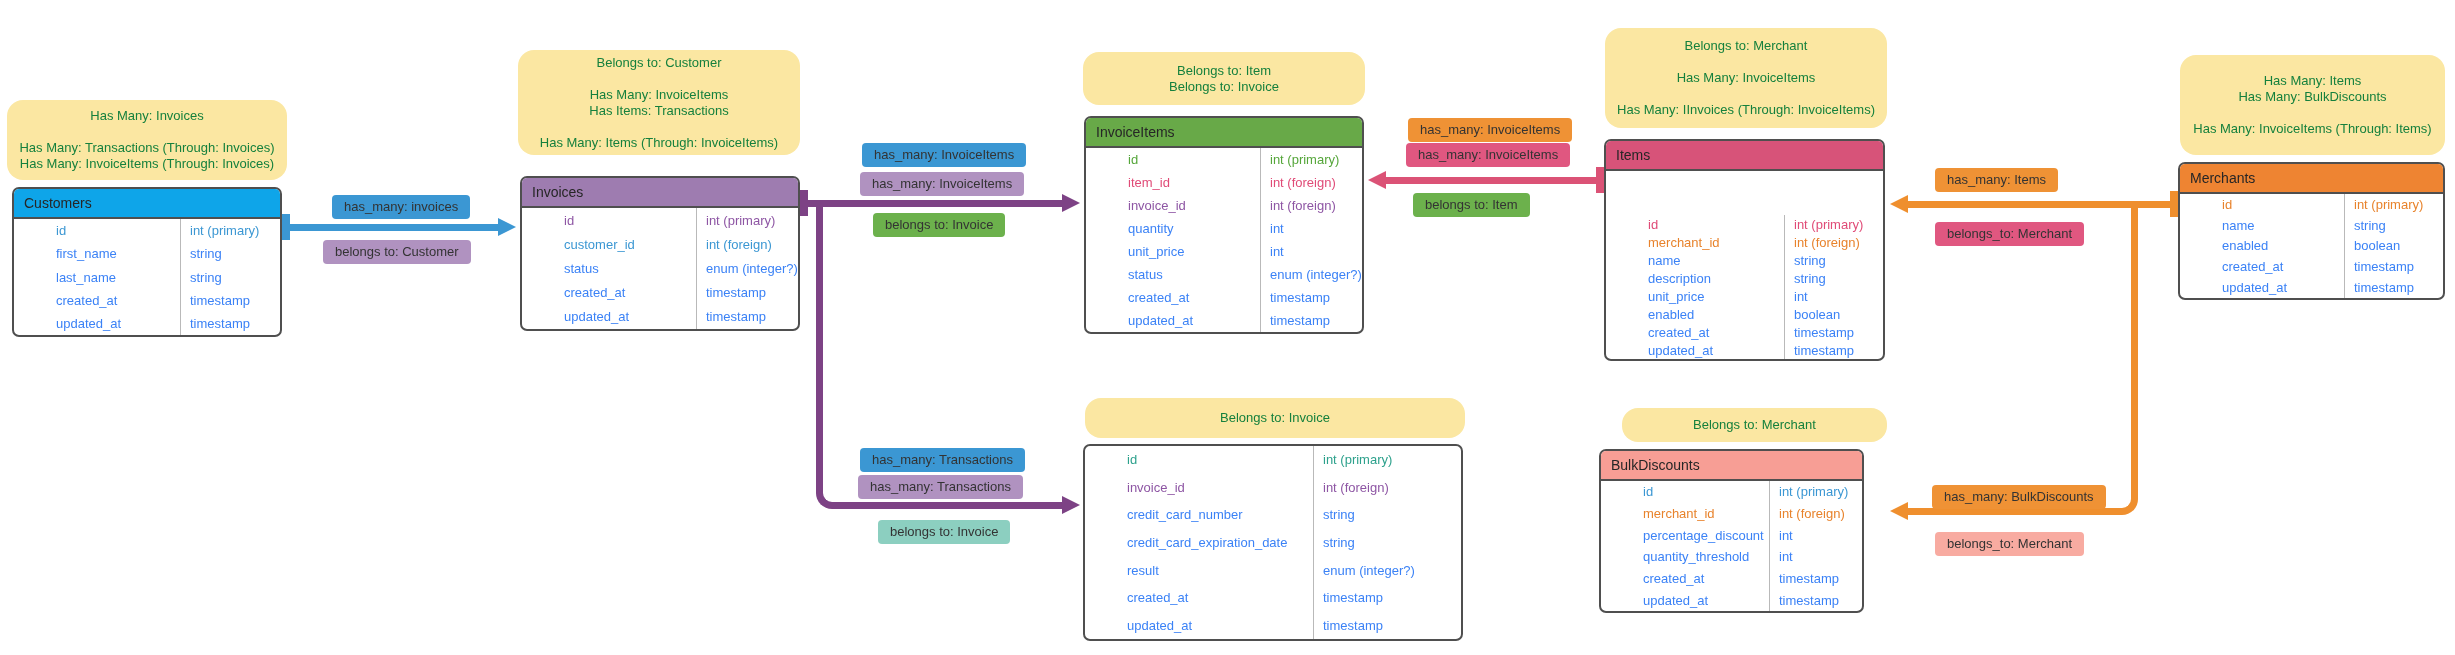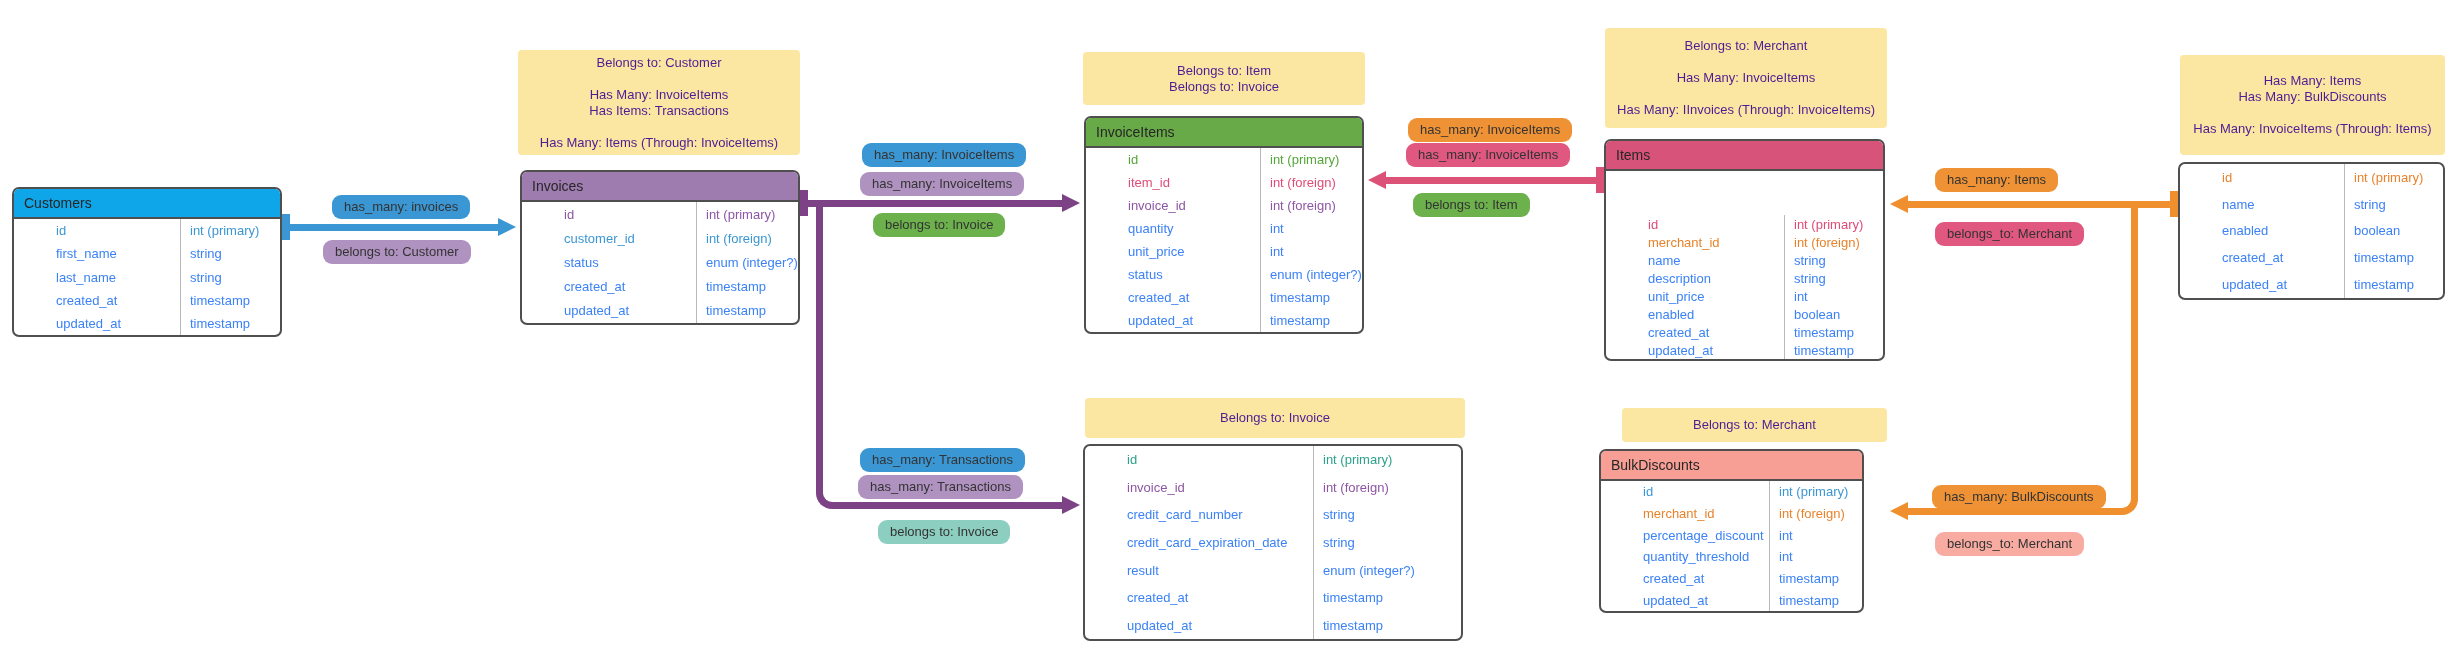--- a/index.html
+++ b/index.html
@@ -2,23 +2,23 @@
 <html><head>
 <meta charset="utf-8">
 <style>
   html,body { margin:0; padding:0; background:#fff; }
   #canvas {
     position:relative; width:2455px; height:655px; background:#ffffff;
     font-family:"Liberation Sans", sans-serif;
   }
   
   .note {
-    position:absolute; background:#fbe7a2; border-radius:4px;
+    position:absolute; background:#fbe7a2; border-radius:16px;
     display:flex; flex-direction:column; justify-content:center; align-items:center;
-    font-size:13px; color:#4c1d95; text-align:center;
+    font-size:13px; color:#15803d; text-align:center;
   }
   .note-line { line-height:16px; min-height:16px; white-space:nowrap; }
   
   .tbl {
     position:absolute; background:#fff; border:2px solid #4f4f4f; border-radius:7px;
     display:flex; flex-direction:column; overflow:hidden; box-sizing:border-box;
   }
   .tbl-header {
     flex:none; height:28px; line-height:28px; padding-left:10px;
     font-size:14px; color:#262626; border-bottom:2px solid #4f4f4f;
@@ -45,21 +45,21 @@
   
   .k-blue { color:#3b97d3; }
   .k-purple { color:#8e56a4; }
   .k-green { color:#55a63a; }
   .k-pink { color:#e04b77; }
   .k-orange { color:#e8832c; }
   .k-teal { color:#2da18c; }
   
   .pill {
     position:absolute; height:24px; line-height:24px; padding:0 12px;
-    border-radius:9px; font-size:13px; color:#333; white-space:nowrap;
+    border-radius:4px; font-size:13px; color:#333; white-space:nowrap;
   }
   .bg-blue { background:#3b97d3; }
   .bg-purple { background:#b092c0; }
   .bg-green { background:#6cb14c; }
   .bg-orange { background:#ef9235; }
   .bg-pink { background:#e05780; }
   .bg-teal { background:#8ccfc0; }
   .bg-salmon { background:#f8aba1; }
   
   .hline { position:absolute; height:7px; }
@@ -73,20 +73,26 @@
   .arr-r-purple { border-left:18px solid #7d4285; }
   .arr-l-pink { border-right:18px solid #db5276; }
   .arr-l-orange { border-right:18px solid #ef8f2e; }
   .elbow { position:absolute; box-sizing:border-box; }
 </style>
 </head>
 <body>
 
 <div id="canvas">
 
+  <div class="note" style="left:7px; top:100px; width:280px; height:80px;">
+    <div class="note-line">Has Many: Invoices</div>
+    <div class="note-line"></div>
+    <div class="note-line">Has Many: Transactions (Through: Invoices)</div>
+    <div class="note-line">Has Many: InvoiceItems (Through: Invoices)</div>
+  </div>
 
   <div class="note" style="left:518px; top:50px; width:282px; height:105px;">
     <div class="note-line">Belongs to: Customer</div>
     <div class="note-line"></div>
     <div class="note-line">Has Many: InvoiceItems</div>
     <div class="note-line">Has Items: Transactions</div>
     <div class="note-line"></div>
     <div class="note-line">Has Many: Items (Through: InvoiceItems)</div>
   </div>
 
@@ -180,21 +186,21 @@
         <div class="f">created_at</div>
         <div class="t">timestamp</div>
       </div>
       <div class="trow">
         <div class="f">updated_at</div>
         <div class="t">timestamp</div>
       </div>
     </div>
   </div>
 
-  <div class="tbl w-invoices" style="left:520px; top:170px; width:280px; height:155px;">
+  <div class="tbl w-invoices" style="left:520px; top:176px; width:280px; height:155px;">
     <div class="tbl-header hd-purple">Invoices</div>
     <div class="tbl-body">
       <div class="trow k-purple">
         <div class="f">id</div>
         <div class="t">int (primary)</div>
       </div>
       <div class="trow k-blue">
         <div class="f">customer_id</div>
         <div class="t">int (foreign)</div>
       </div>
@@ -283,20 +289,21 @@
         <div class="t">timestamp</div>
       </div>
       <div class="trow">
         <div class="f">updated_at</div>
         <div class="t">timestamp</div>
       </div>
     </div>
   </div>
 
   <div class="tbl w-merchants" style="left:2178px; top:162px; width:267px; height:138px;">
+    <div class="tbl-header hd-orange">Merchants</div>
     <div class="tbl-body">
       <div class="trow k-orange">
         <div class="f">id</div>
         <div class="t">int (primary)</div>
       </div>
       <div class="trow">
         <div class="f">name</div>
         <div class="t">string</div>
       </div>
       <div class="trow">

